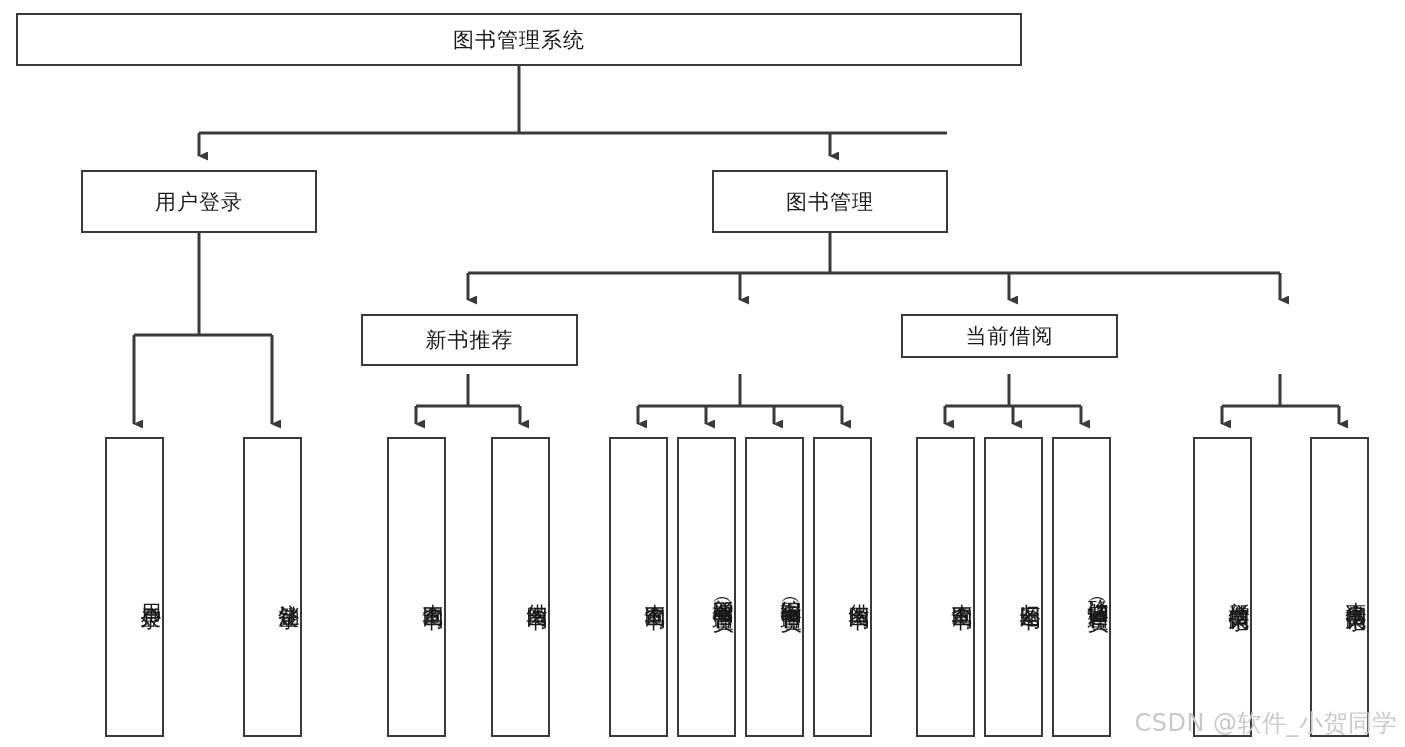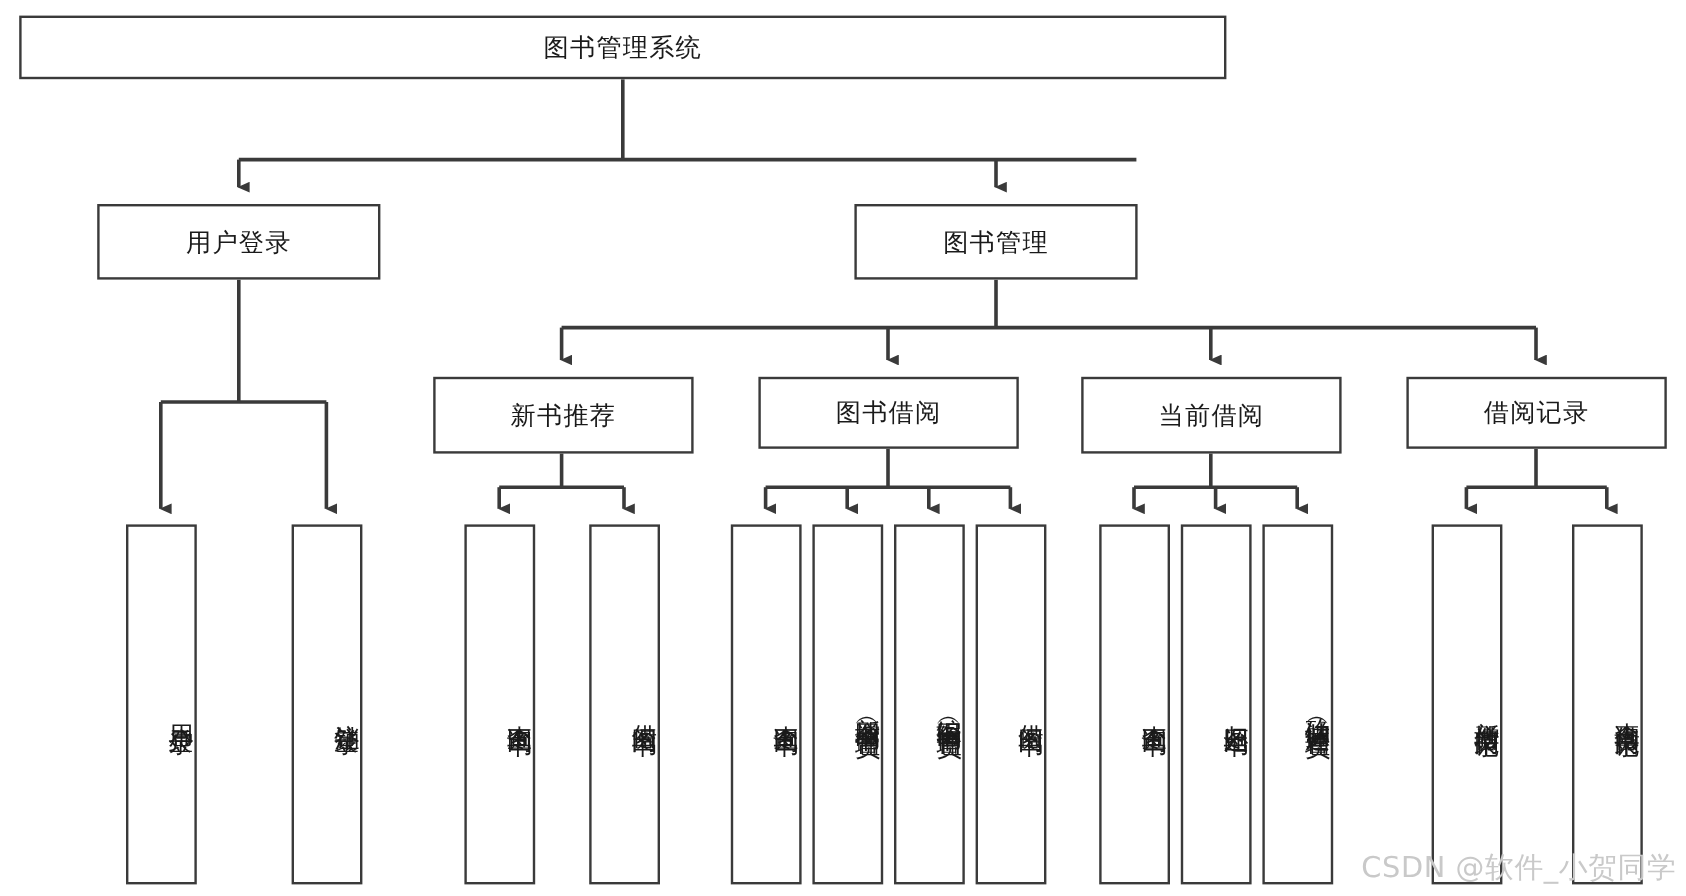--- a/index.html
+++ b/index.html
@@ -124,31 +124,25 @@
     <span class="node-label">图书管理系统</span>
   </div>
 
   <div class="node horizontal" style="left:81px; top:170px; width:236px; height:63px;">
     <span class="node-label">用户登录</span>
   </div>
   <div class="node horizontal" style="left:712px; top:170px; width:236px; height:63px;text-align:right;">
     <span class="node-label">图书管理</span>
   </div>
 
-  <div class="node horizontal" style="left:361px; top:314px; width:217px; height:64px;">
+  <div class="node horizontal" style="left:361px; top:314px; width:217px; height:52px;">
     <span class="node-label">新书推荐</span>
   </div>
-  <div class="node horizontal" style="left:632px; top:314px; width:217px; height:60px;">
-    <span class="node-label">图书借阅</span>
-  </div>
-  <div class="node horizontal" style="left:901px; top:314px; width:217px; height:64px;text-align:right;">
+  <div class="node horizontal" style="left:901px; top:314px; width:217px; height:44px;text-align:right;">
     <span class="node-label">当前借阅</span>
-  </div>
-  <div class="node horizontal" style="left:1172px; top:314px; width:217px; height:60px;">
-    <span class="node-label">借阅记录</span>
   </div>
 
   <div class="node vertical" style="left:105px; top:437px; width:59px; height:300px;">
     <span class="node-label">用户登录</span>
   </div>
   <div class="node vertical" style="left:243px; top:437px; width:59px; height:300px;">
     <span class="node-label">注销登录</span>
   </div>
 
   <div class="node vertical" style="left:387px; top:437px; width:59px; height:300px;">

